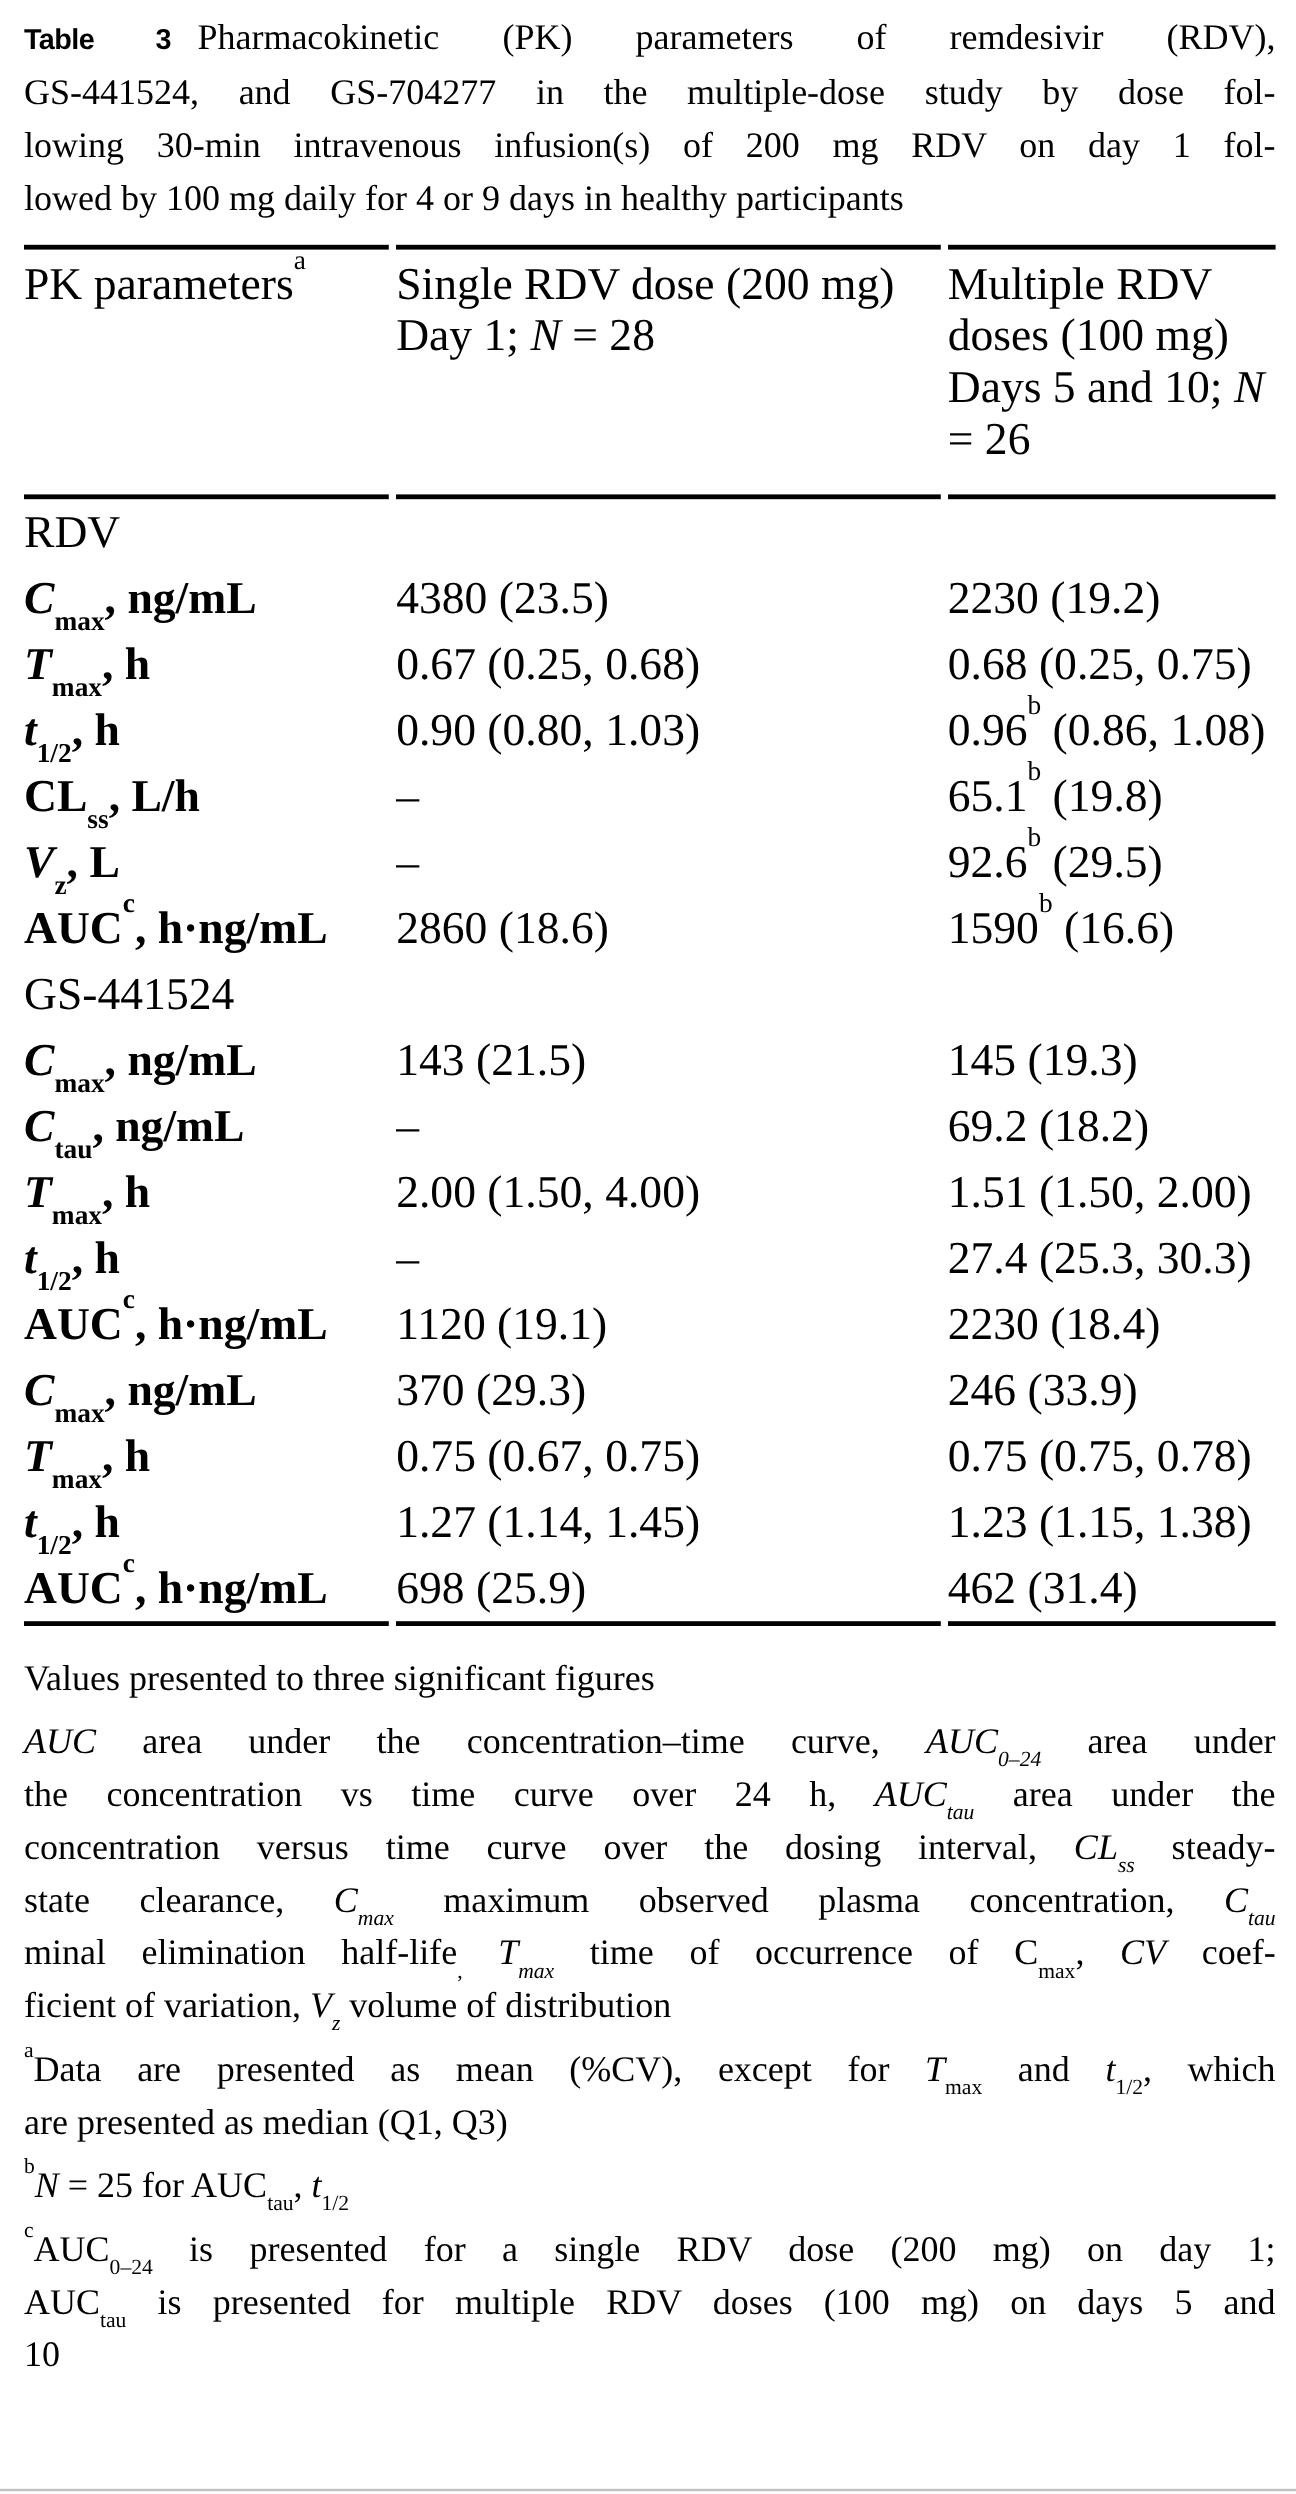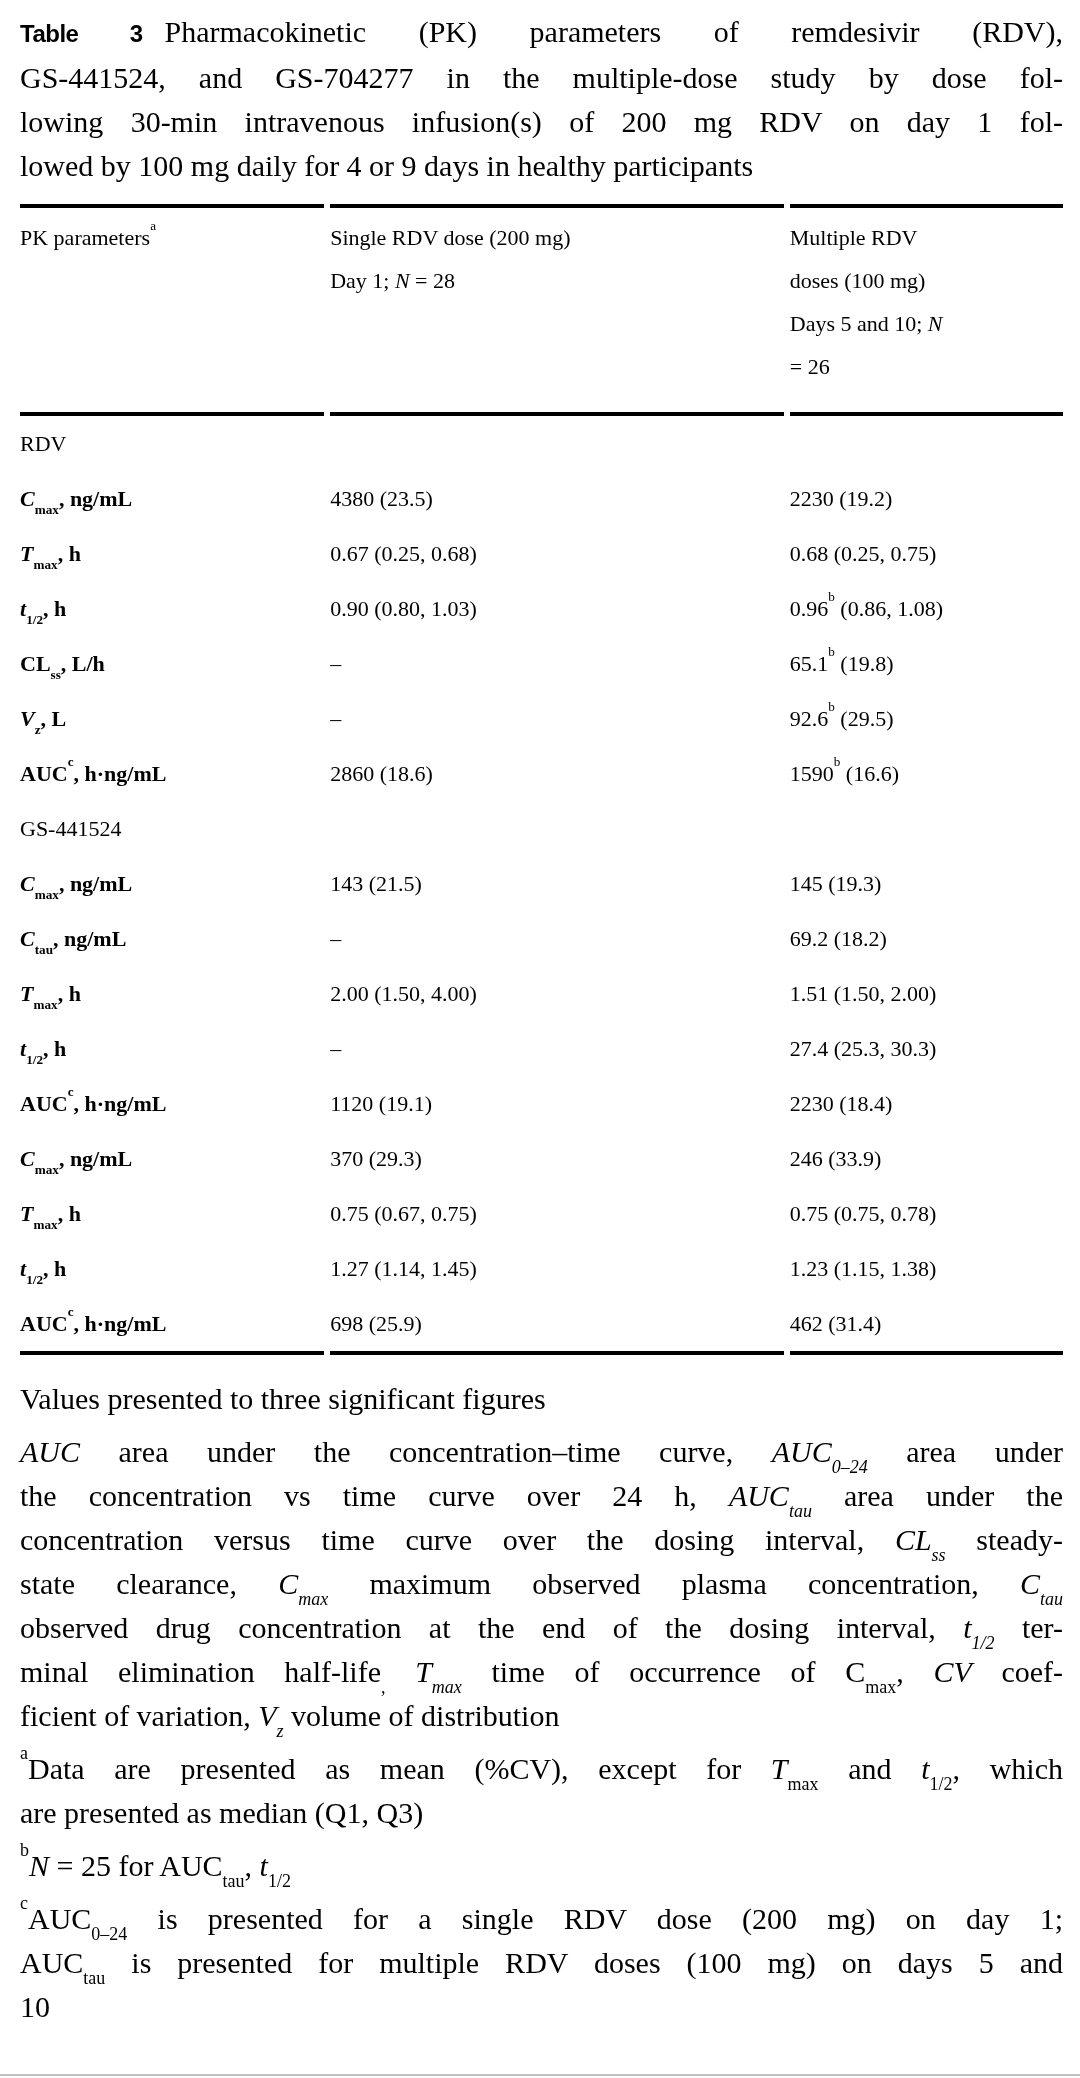--- a/index.html
+++ b/index.html
@@ -29,21 +29,21 @@
     margin-right: 22px;
     white-space: nowrap;
   }
 
   
   .pk-table {
     width: calc(100% + 12px);
     margin: 16px -6px 0 -6px;
     border-collapse: separate;
     border-spacing: 6px 0;
-    font-size: 22px;
+    font-size: 38px;
     table-layout: fixed;
   }
   .c1 { width: 29.5%; }
   .c2 { width: 44%; }
   .c3 { width: 26.5%; font-family: Liberation Serif, serif; }
   .pk-table th {
     font-weight: 400;
     text-align: left;
     vertical-align: top;
     padding: 8px 0 24px 0;
@@ -186,21 +186,20 @@
 
   <div class="footnotes">
       <div class="footnote">
         <div class="fn-line">Values presented to three significant figures</div>
       </div>
       <div class="footnote">
         <div class="fn-line jlast"><i>AUC</i> area under the concentration–time curve, <i>AUC<sub>0–24</sub></i> area under</div>
         <div class="fn-line jlast">the concentration vs time curve over 24 h, <i>AUC<sub>tau</sub></i> area under the</div>
         <div class="fn-line jlast">concentration versus time curve over the dosing interval, <i>CL<sub>ss</sub></i> steady-</div>
         <div class="fn-line jlast">state clearance, <i>C<sub>max</sub></i> maximum observed plasma concentration, <i>C<sub>tau</sub></i></div>
-        <div class="fn-line jlast">observed drug concentration at the end of the dosing interval, <i>t<sub>1/2</sub></i> ter-</div>
         <div class="fn-line jlast">minal elimination half-life<sub>,</sub> <i>T<sub>max</sub></i> time of occurrence of C<sub>max</sub>, <i>CV</i> coef-</div>
         <div class="fn-line">ficient of variation, <i>V<sub>z</sub></i> volume of distribution</div>
       </div>
       <div class="footnote">
         <div class="fn-line jlast"><sup>a</sup>Data are presented as mean (%CV), except for <i>T</i><sub>max</sub> and <i>t</i><sub>1/2</sub>, which</div>
         <div class="fn-line">are presented as median (Q1, Q3)</div>
       </div>
       <div class="footnote">
         <div class="fn-line"><sup>b</sup><i>N</i> = 25 for AUC<sub>tau</sub>, <i>t</i><sub>1/2</sub></div>
       </div>

